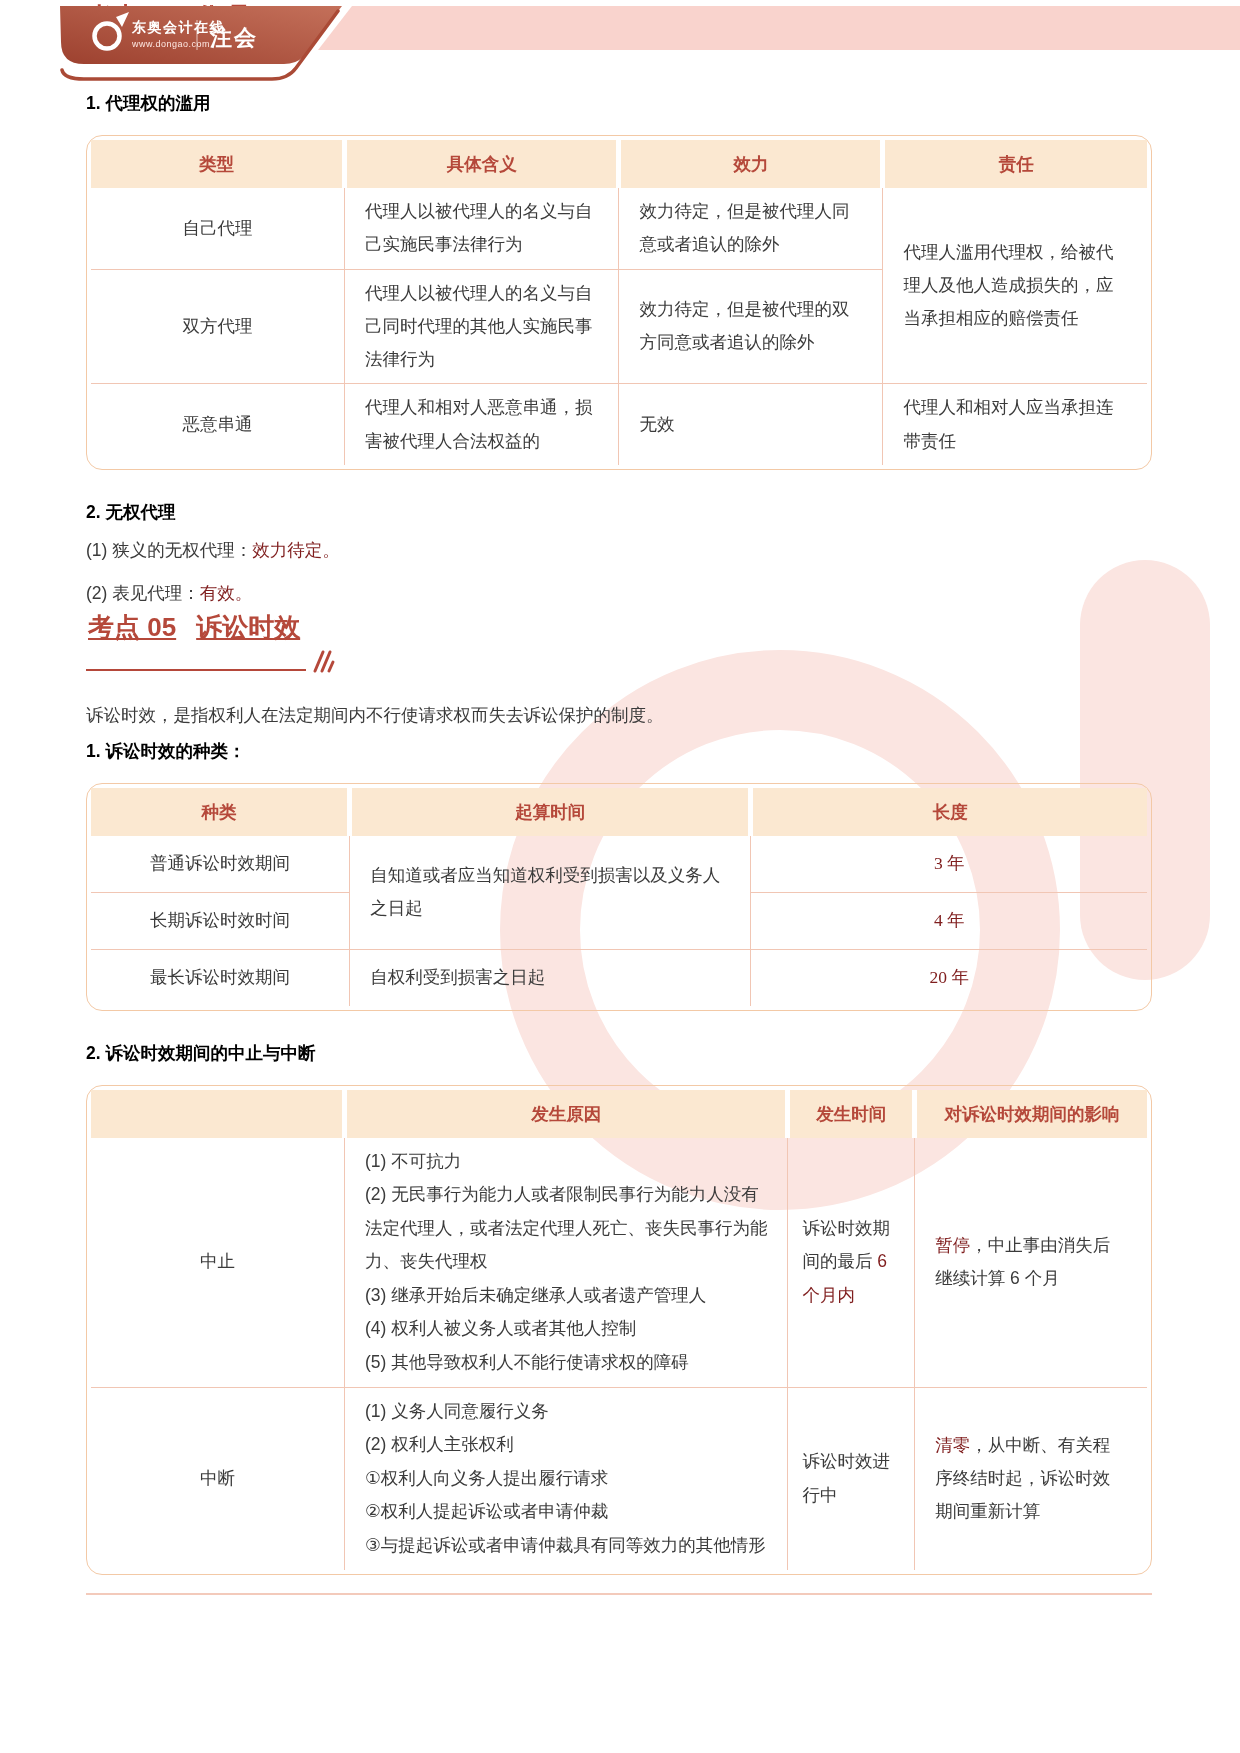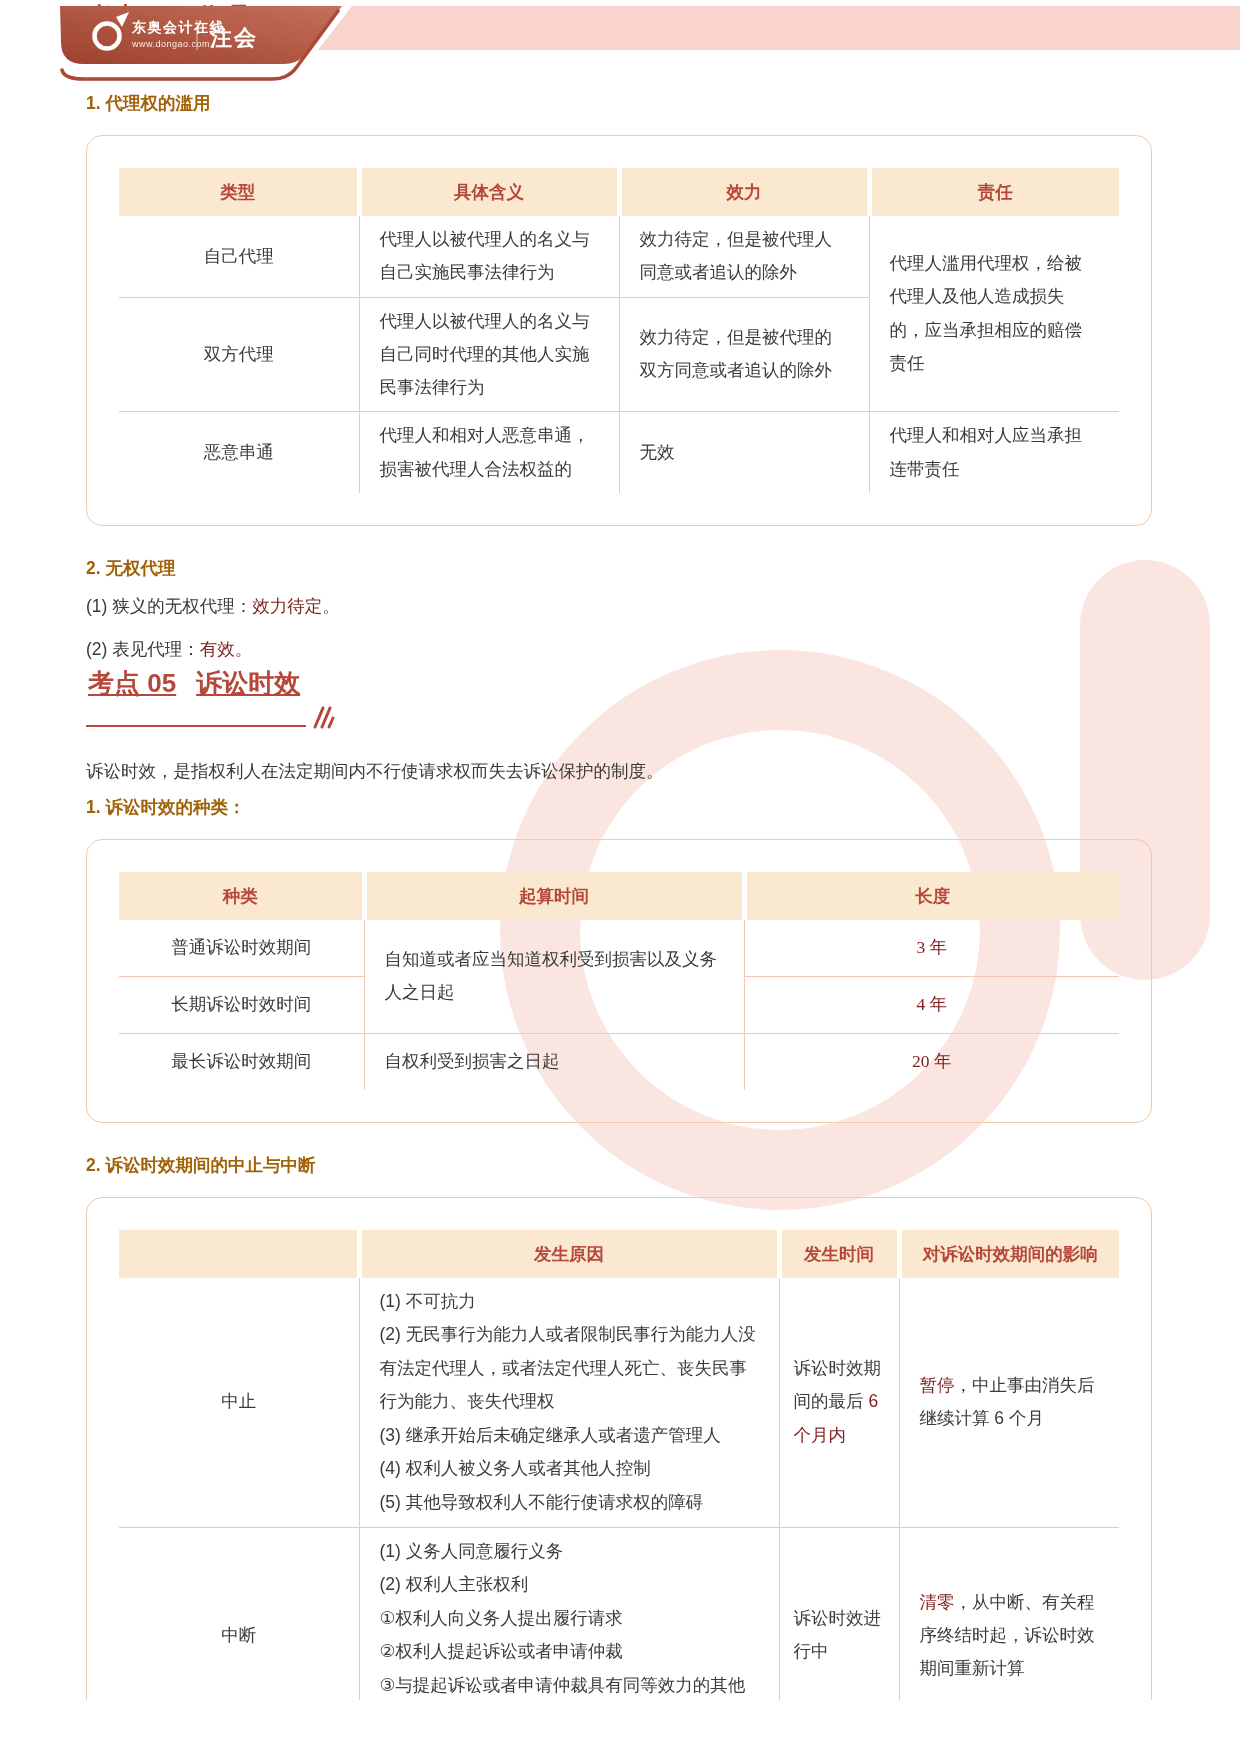--- a/index.html
+++ b/index.html
@@ -20,28 +20,28 @@
   .content { position:absolute; left:86px; width:1066px; top:0; z-index:1; color:#3b3b3b; }
 
   h2.kaodian { margin:0; font-size:26px; font-weight:700; color:#b5483a; }
   .kd-first { margin-top:104px; }
   .kd-second { margin-top:30px; }
   .kaodian-wrap { display:inline-block; border-bottom:2.5px solid #b5483a;
                   padding:0 6px 24px 2px; position:relative;text-decoration:underline; }
   .kd-title-text { margin-left:20px; }
   .slash-marks { position:absolute; right:-30px; bottom:-11px; }
 
-  .subhead { font-size:17.5px; font-weight:700; color:#a16207; margin-top:30px; }
+  .subhead { font-size:17.5px; font-weight:700; color:#000000; margin-top:30px; }
   .sub-tight { margin-top:6px; }
   .body-line { font-size:17.5px; color:#3b3b3b; line-height:1.9; margin-top:10px; }
   .intro-line { margin-top:28px; }
   .red { color:#7f1d1d; }
 
   
-  .tbl-card { border:1.5px solid #f3c9a6; border-radius:16px; padding:32px;
+  .tbl-card { border:1.5px solid #f3c9a6; border-radius:16px; padding:4px;
               margin-top:20px; background:transparent; }
   table { width:100%; border-collapse:collapse; table-layout:fixed; }
   th { background:#fbe8d1; color:#b5483a; font-weight:700; font-size:17.5px;
        height:48px; padding:0 8px; border:none; text-align:center; }
   th + th { border-left:5px solid #ffffff; }
   td { border:1px solid #f1c6b4; font-size:17.5px; color:#3b3b3b;
        padding:7px 20px; line-height:1.9; vertical-align:middle; }
   td:first-child { border-left:none; }
   td:last-child { border-right:none; }
   tbody tr:first-child td { border-top:none; }

